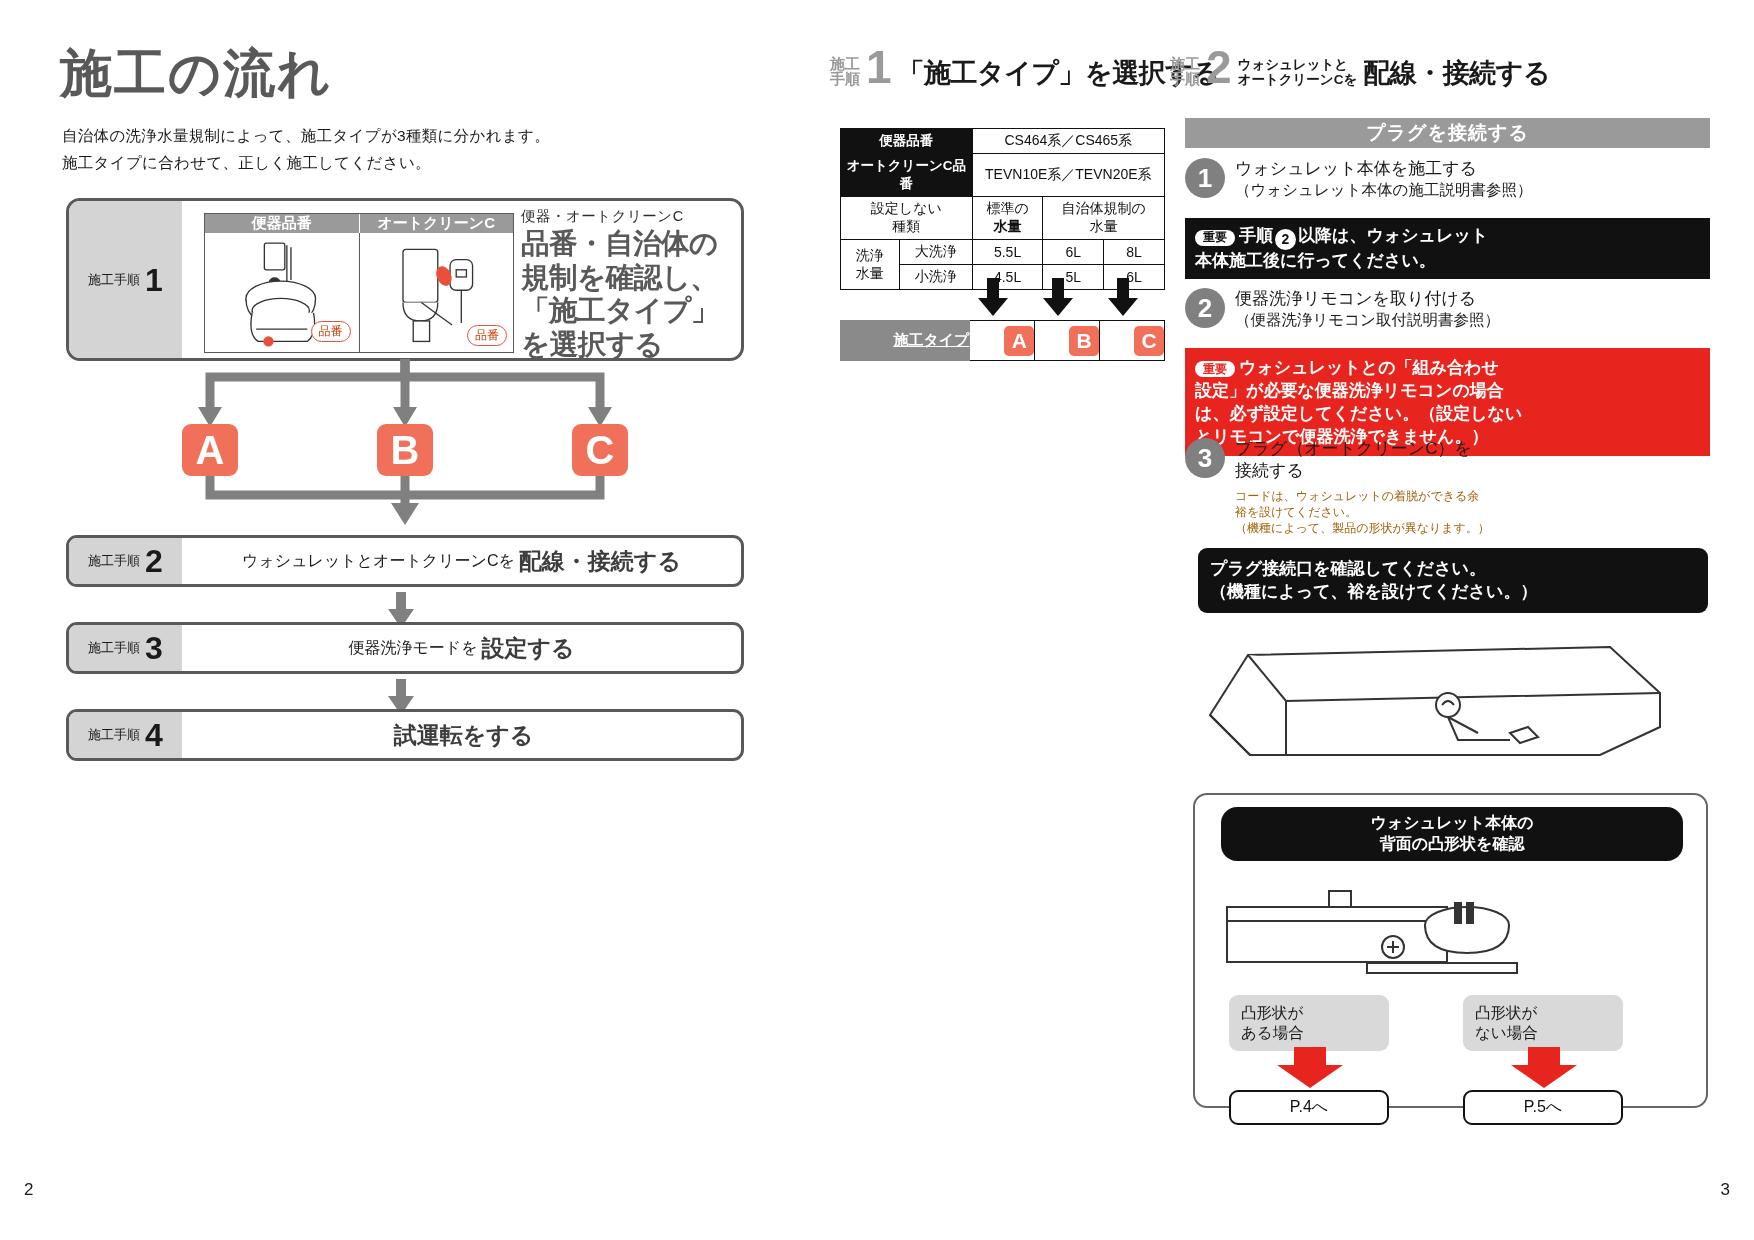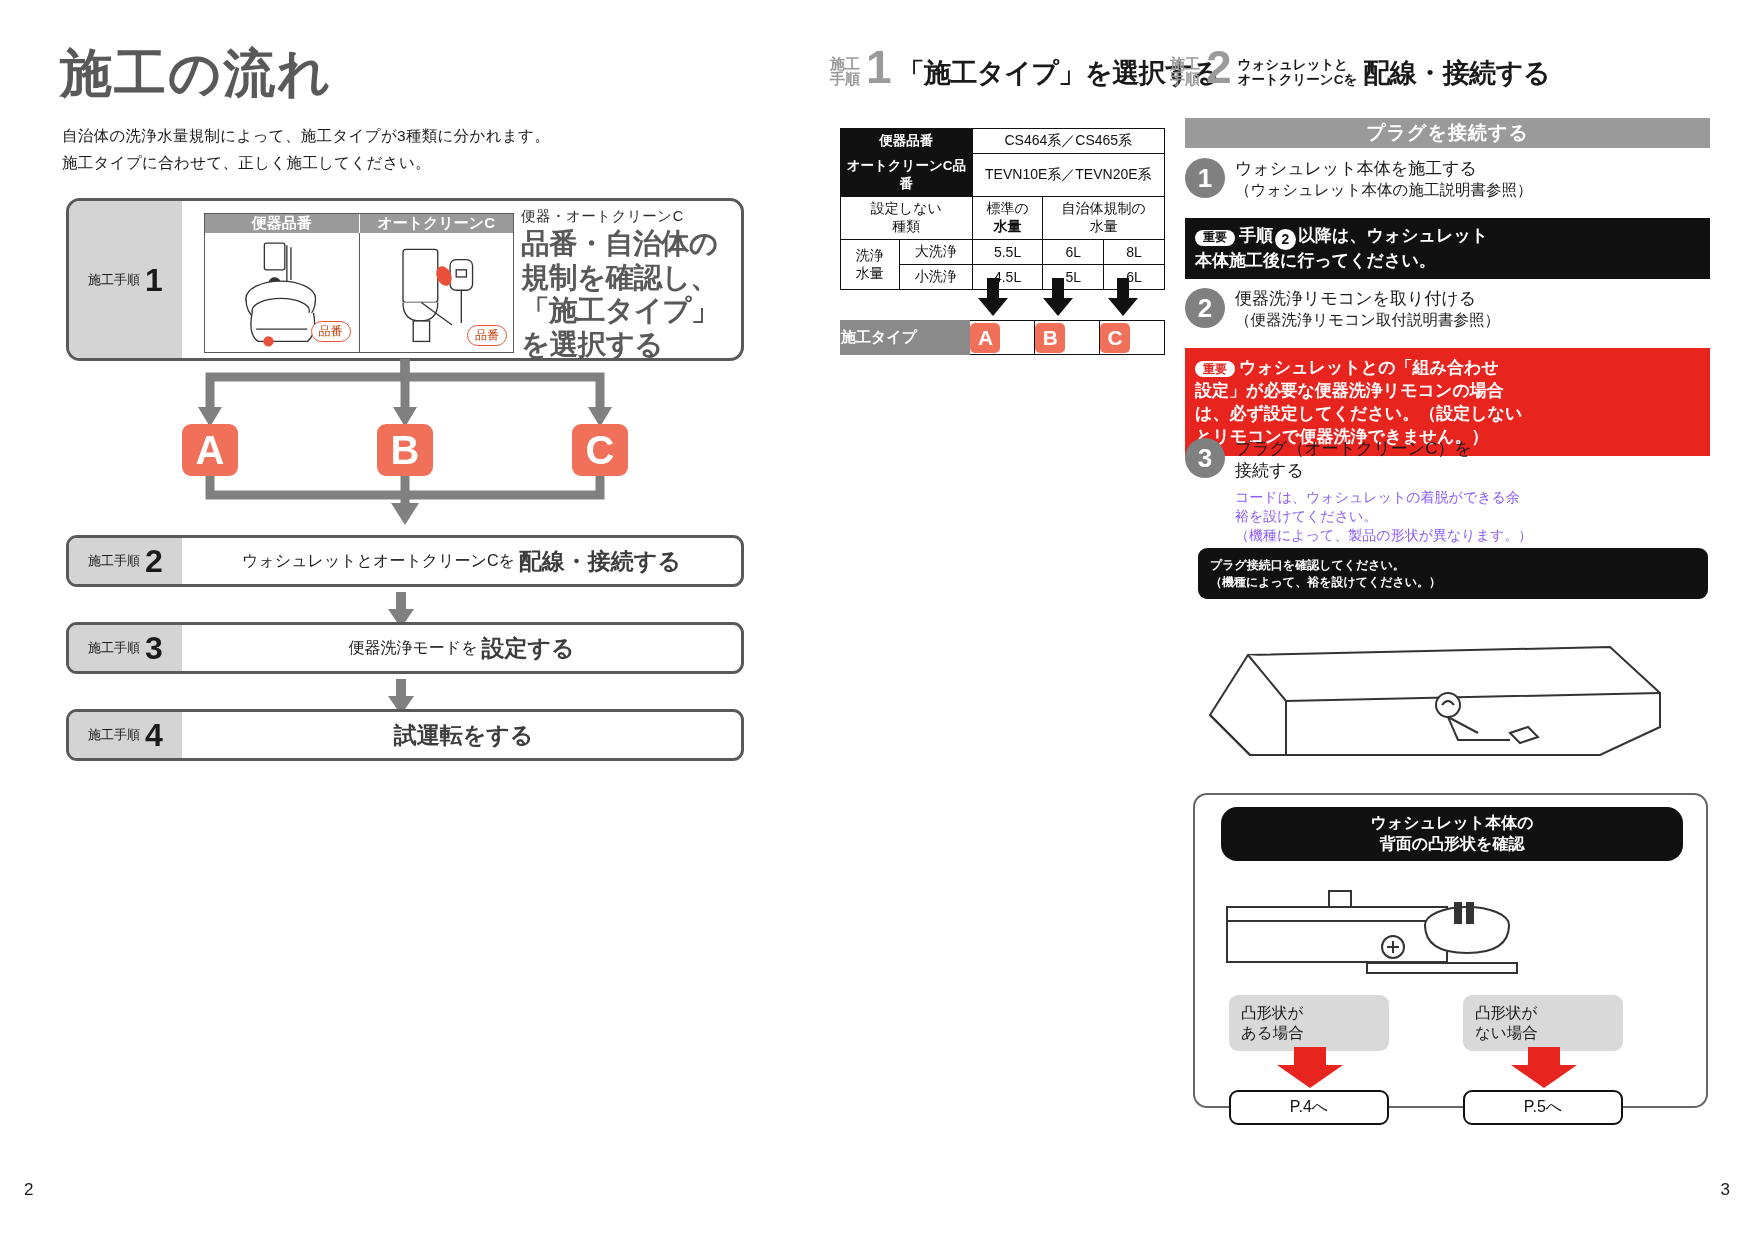--- a/index.html
+++ b/index.html
@@ -123,21 +123,21 @@
   .wtable td, .wtable th {
     border: 1.4px solid #111; padding: 3px 2px; text-align: center; color: #111;
     font-weight: normal;
   }
   .wtable .dark { background: #111; color: #fff; font-weight: bold; font-size: 13.5px; border-color:#111; }
 
   .typetable {
     position: absolute; left: 40px; top: 320px; width: 325px;
     border-collapse: collapse;
   }
-  .typetable td { border: 1.4px solid #111; height: 34px; text-align: left; }
+  .typetable td { border: 1.4px solid #111; height: 40px; text-align: right; text-decoration: underline; }
   .typetable .grayhead {
     background: #8a8a8a; color: #fff; font-weight: bold; font-size: 15px;
     border-color: #8a8a8a;
   }
   .badge-sm {
     display: inline-flex; align-items: center; justify-content: center;
     width: 30px; height: 30px; background: #f0705a; color: #fff;
     font-size: 21px; font-weight: bold; border-radius: 5px;
   }
 
@@ -171,26 +171,26 @@
     font-size: 14px; font-weight: bold; vertical-align: -3px; margin: 0 2px;
   }
 
   .red-note {
     position: absolute; background: #e8241f; color: #fff;
     font-size: 17px; font-weight: bold; line-height: 1.36; padding: 8px 10px;
   }
   .red-note .tag-white { color: #e8241f; }
 
   .small-note {
-    position: absolute; font-size: 14px; color: #8b5cf6; line-height: 1.35;
+    position: absolute; font-size: 12px; color: #a16207; line-height: 1.35;
   }
 
   .rounded-black {
     position: absolute; background: #111; color: #fff; border-radius: 9px;
-    font-size: 12px; font-weight: bold; line-height: 1.38; padding: 9px 12px;
+    font-size: 17px; font-weight: bold; line-height: 1.38; padding: 9px 12px;
     text-align: left;
   }
 
   .illus-box {
     position: absolute; border: 2.5px solid #666; border-radius: 14px; background: #fff; margin-top: 48px;
   }
   .illus-caption {
     position: absolute; background: #111; color: #fff; border-radius: 16px;
     font-size: 16px; font-weight: bold; text-align: center; line-height: 1.3;
     padding: 6px 14px;

